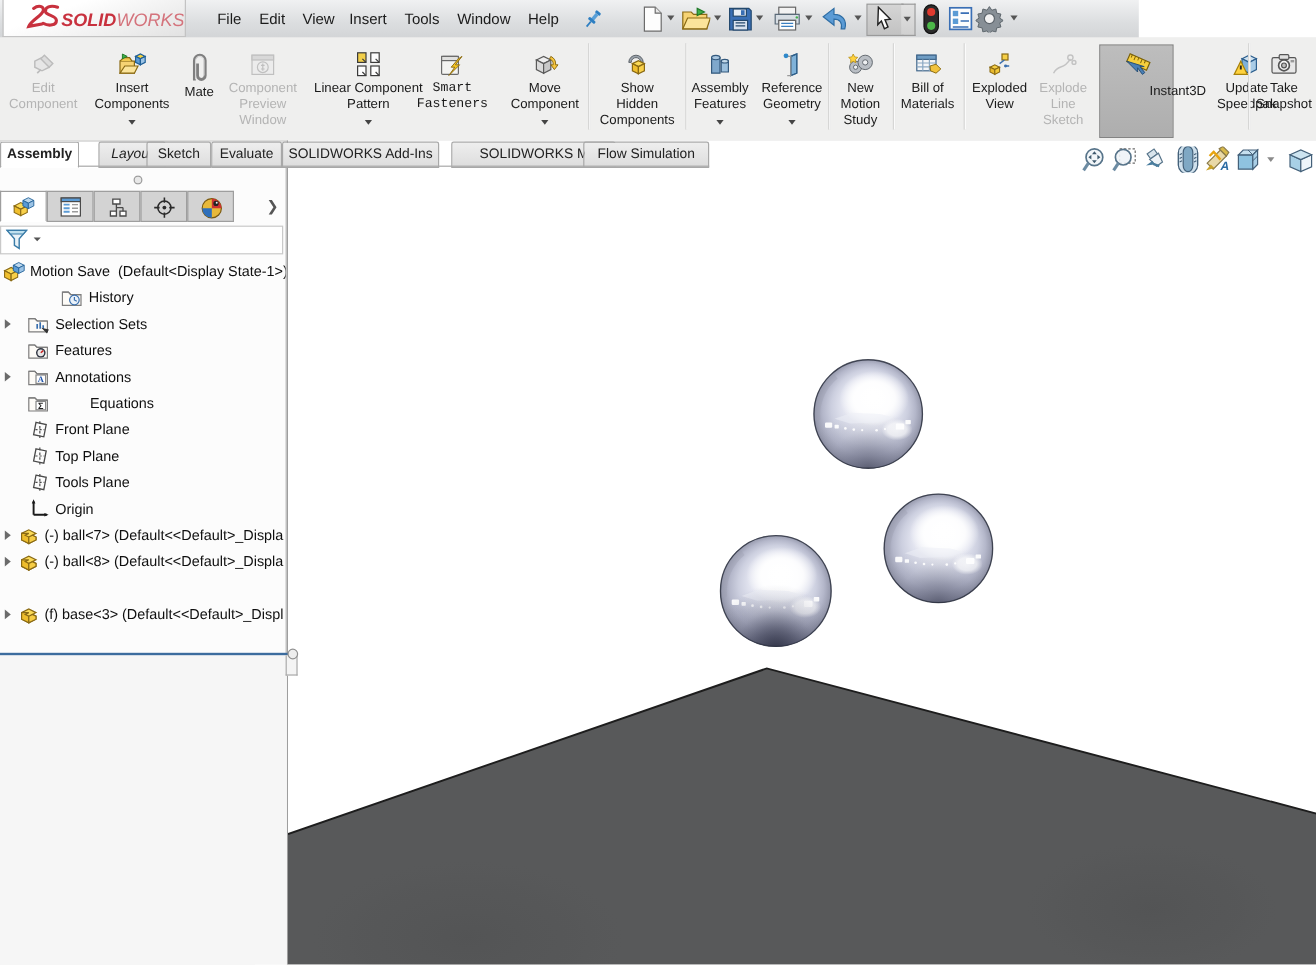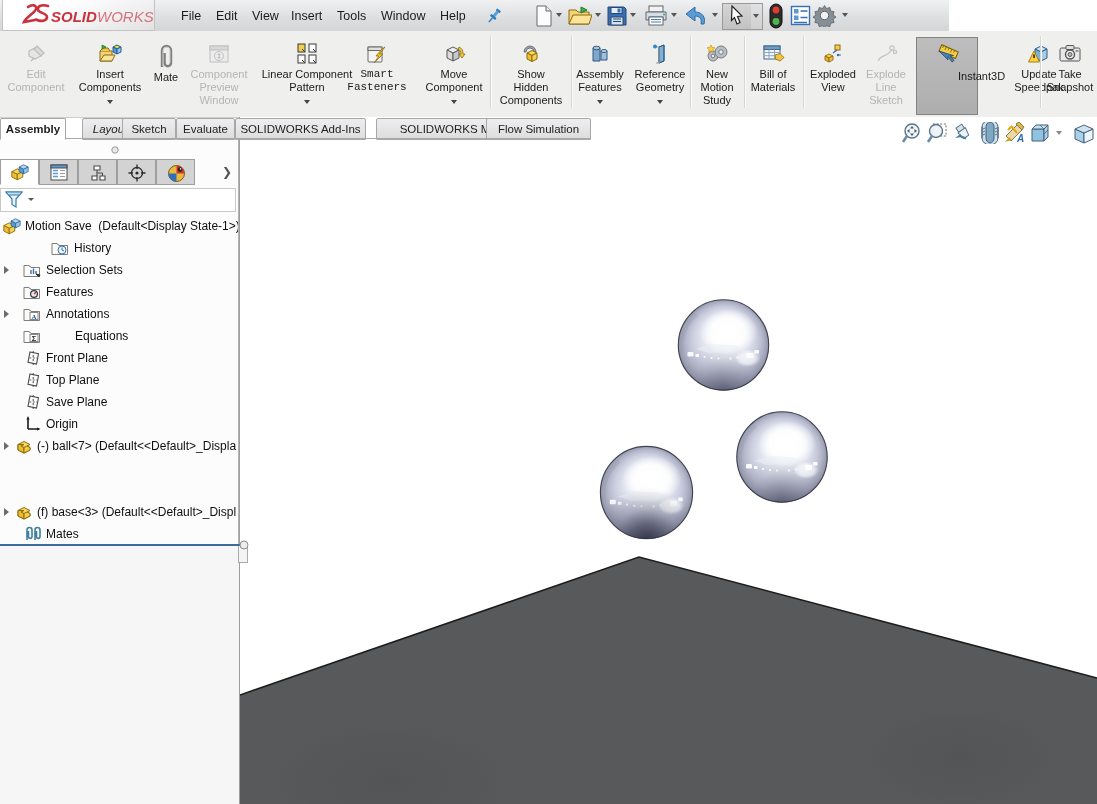--- a/index.html
+++ b/index.html
@@ -595,53 +595,51 @@
   <div class="trow" style="top:229px;">
       <svg class="abs" style="left:25px;top:2px;" width="18" height="18" viewBox="0 0 18 18">
         <use href="#iplane"></use>
       </svg>
       <span style="left:46px;">Top Plane</span>
     </div>
   <div class="trow" style="top:251px;">
       <svg class="abs" style="left:25px;top:2px;" width="18" height="18" viewBox="0 0 18 18">
         <use href="#iplane"></use>
       </svg>
-      <span style="left:46px;">Save Plane</span>
+      <span style="left:46px;">Tools Plane</span>
     </div>
   <div class="trow" style="top:273px;">
       <svg class="abs" style="left:24px;top:2px;" width="18" height="18" viewBox="0 0 18 18">
         <g stroke="#1a1a1a" stroke-width="1.6" fill="none">
           <path d="M4 3 V14 M4 14 H15"></path>
         </g>
         <path d="M4 1 L2.5 4.5 L5.5 4.5 Z" fill="#1a1a1a"></path>
         <path d="M16.5 14 L13 12.5 L13 15.5 Z" fill="#1a1a1a"></path>
       </svg>
       <span style="left:46px;">Origin</span>
     </div>
   <div class="trow" style="top:295px;">
       <i class="tarrow"></i>
       <svg class="abs" style="left:16px;top:2px;" width="18" height="18" viewBox="0 0 18 18">
         <use href="#ipart"></use>
       </svg>
       <span style="left:37px;">(-) ball&lt;7&gt; (Default&lt;&lt;Default&gt;_Displa</span>
     </div>
+  <div class="trow" style="top:317px;">
+      <i class="tarrow"></i>
+      <svg class="abs" style="left:16px;top:2px;" width="18" height="18" viewBox="0 0 18 18">
+        <use href="#ipart"></use>
+      </svg>
+      <span style="left:37px;">(-) ball&lt;8&gt; (Default&lt;&lt;Default&gt;_Displa</span>
+    </div>
   <div class="trow" style="top:361px;">
       <i class="tarrow"></i>
       <svg class="abs" style="left:16px;top:2px;" width="18" height="18" viewBox="0 0 18 18">
         <use href="#ipart"></use>
       </svg>
       <span style="left:37px;">(f) base&lt;3&gt; (Default&lt;&lt;Default&gt;_Displ</span>
-    </div>
-  <div class="trow" style="top:383px;">
-      <svg class="abs" style="left:23px;top:1px;" width="20" height="20" viewBox="0 0 20 20">
-        <g fill="none" stroke="#3f7f9f" stroke-width="1.6">
-          <path d="M4 16 L4 6 A2.5 2.5 0 0 1 9 6 L9 13 A1.8 1.8 0 0 1 5.5 13 L5.5 7"></path>
-          <path d="M12 16 L12 6 A2.5 2.5 0 0 1 17 6 L17 13 A1.8 1.8 0 0 1 13.5 13 L13.5 7"></path>
-        </g>
-      </svg>
-      <span style="left:46px;">Mates</span>
     </div>
 </div>
 <div class="abs" id="splitline"></div>
 <div class="abs" style="left:238px;top:546px;width:8px;height:16px;background:#f4f4f4;border:1px solid #ababab;border-top:none;z-index:6;"></div>
 <svg class="abs" style="left:238px;top:539px;z-index:7;" width="13" height="13">
     <circle cx="6" cy="6" r="4" fill="#ededed" stroke="#909090"></circle>
   </svg>
 
 </body></html>

